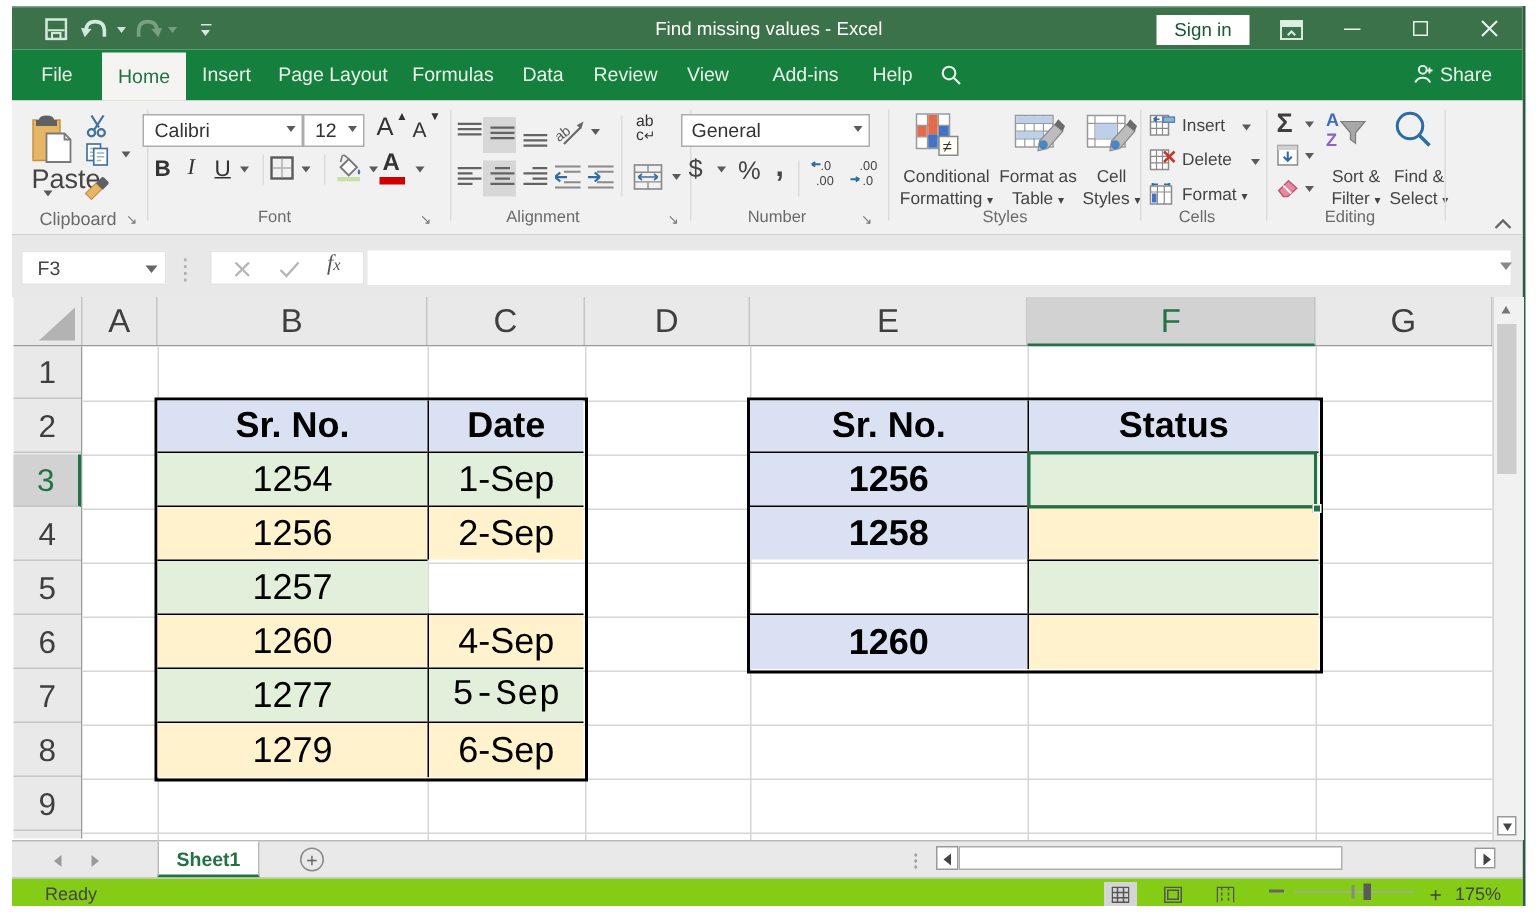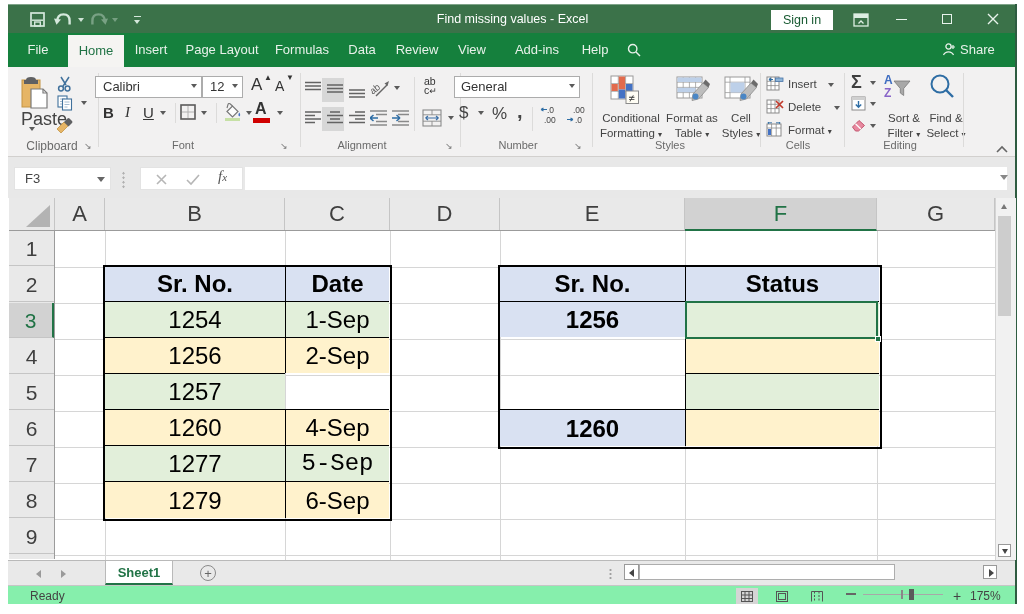--- a/index.html
+++ b/index.html
@@ -39,21 +39,21 @@
 .hdrcell { background:#d9e1f2; font-weight:bold; }
 .grn { background:#e2efda; }
 .crm { background:#fff2cc; }
 .lav { background:#d9e1f2; }
 .b { font-weight:bold; }
 .colhdr.sel { background:#d2d2d2; color:#217346; border-bottom:2px solid #217346; height:33px; }
 .rowhdr.sel { background:#d2d2d2; color:#217346; border-right:2px solid #217346; }
 
 
 .tabbar { position:absolute; left:0; top:556px; width:100%; height:25px; background:#e9e9e9; border-top:1px solid #b9b9b9; }
-.statusbar { position:absolute; left:0; top:581px; width:100%; height:19px; background:#86efac; border-top:1px solid #c6c6c6; font-size:12px; color:#444; }
+.statusbar { position:absolute; left:0; top:581px; width:100%; height:19px; background:#84cc16; border-top:1px solid #c6c6c6; font-size:12px; color:#444; }
 </style>
 </head>
 <body>
 <div class="page">
 <div class="win">
   <div class="titlebar">
 
     <svg class="abs" style="left:22px;top:7px" width="15" height="15" viewBox="0 0 15 15">
       <rect x="1" y="1" width="13" height="13" fill="none" stroke="#d5e8dc" stroke-width="1.7"></rect>
       <path d="M2 8.2 H13" stroke="#d5e8dc" stroke-width="1.4"></path>
@@ -426,20 +426,21 @@
       <div class="cell grn" style="left:180px;top:178px;width:104px;height:36px;line-height:36px;border-top:1.5px solid #000;border-left:1.5px solid #000;font-family:Liberation Mono, monospace;">5-Sep</div>
       <div class="cell crm" style="left:0;top:214px;width:180px;height:37px;line-height:37px;border-top:1.5px solid #000;">1279</div>
       <div class="cell crm" style="left:180px;top:214px;width:104px;height:37px;line-height:37px;border-top:1.5px solid #000;border-left:1.5px solid #000;">6-Sep</div>
     </div>
 
     <div class="abs" style="left:443px;top:34px;width:384px;height:184px;border:2.5px solid #000;">
       <div class="cell hdrcell" style="left:0;top:0;width:185px;height:34px;line-height:34px;">Sr. No.</div>
       <div class="cell hdrcell" style="left:185px;top:0;width:194px;height:34px;line-height:34px;border-left:1.5px solid #000;">Status</div>
       <div class="cell lav b" style="left:0;top:34px;width:185px;height:36px;line-height:36px;border-top:1.5px solid #000;">1256</div>
       <div class="cell grn" style="left:185px;top:34px;width:194px;height:36px;border-top:1.5px solid #000;border-left:1.5px solid #000;"></div>
+      <div class="cell lav b" style="left:0;top:70px;width:185px;height:36px;line-height:36px;border-top:1.5px solid #000;">1258</div>
       <div class="cell crm" style="left:185px;top:70px;width:194px;height:36px;border-top:1.5px solid #000;border-left:1.5px solid #000;"></div>
       <div class="cell grn" style="left:185px;top:106px;width:194px;height:36px;border-top:1.5px solid #000;border-left:1.5px solid #000;"></div>
       <div class="cell lav b" style="left:0;top:142px;width:185px;height:37px;line-height:37px;border-top:1.5px solid #000;">1260</div>
       <div class="cell crm" style="left:185px;top:142px;width:194px;height:37px;border-top:1.5px solid #000;border-left:1.5px solid #000;"></div>
     </div>
 
     <div class="abs" style="left:630px;top:70px;width:193px;height:38px;border:2px solid #217346;"></div>
     <div class="abs" style="left:820px;top:105px;width:6px;height:6px;background:#217346;border:1px solid #fff;"></div>
   </div>
 

